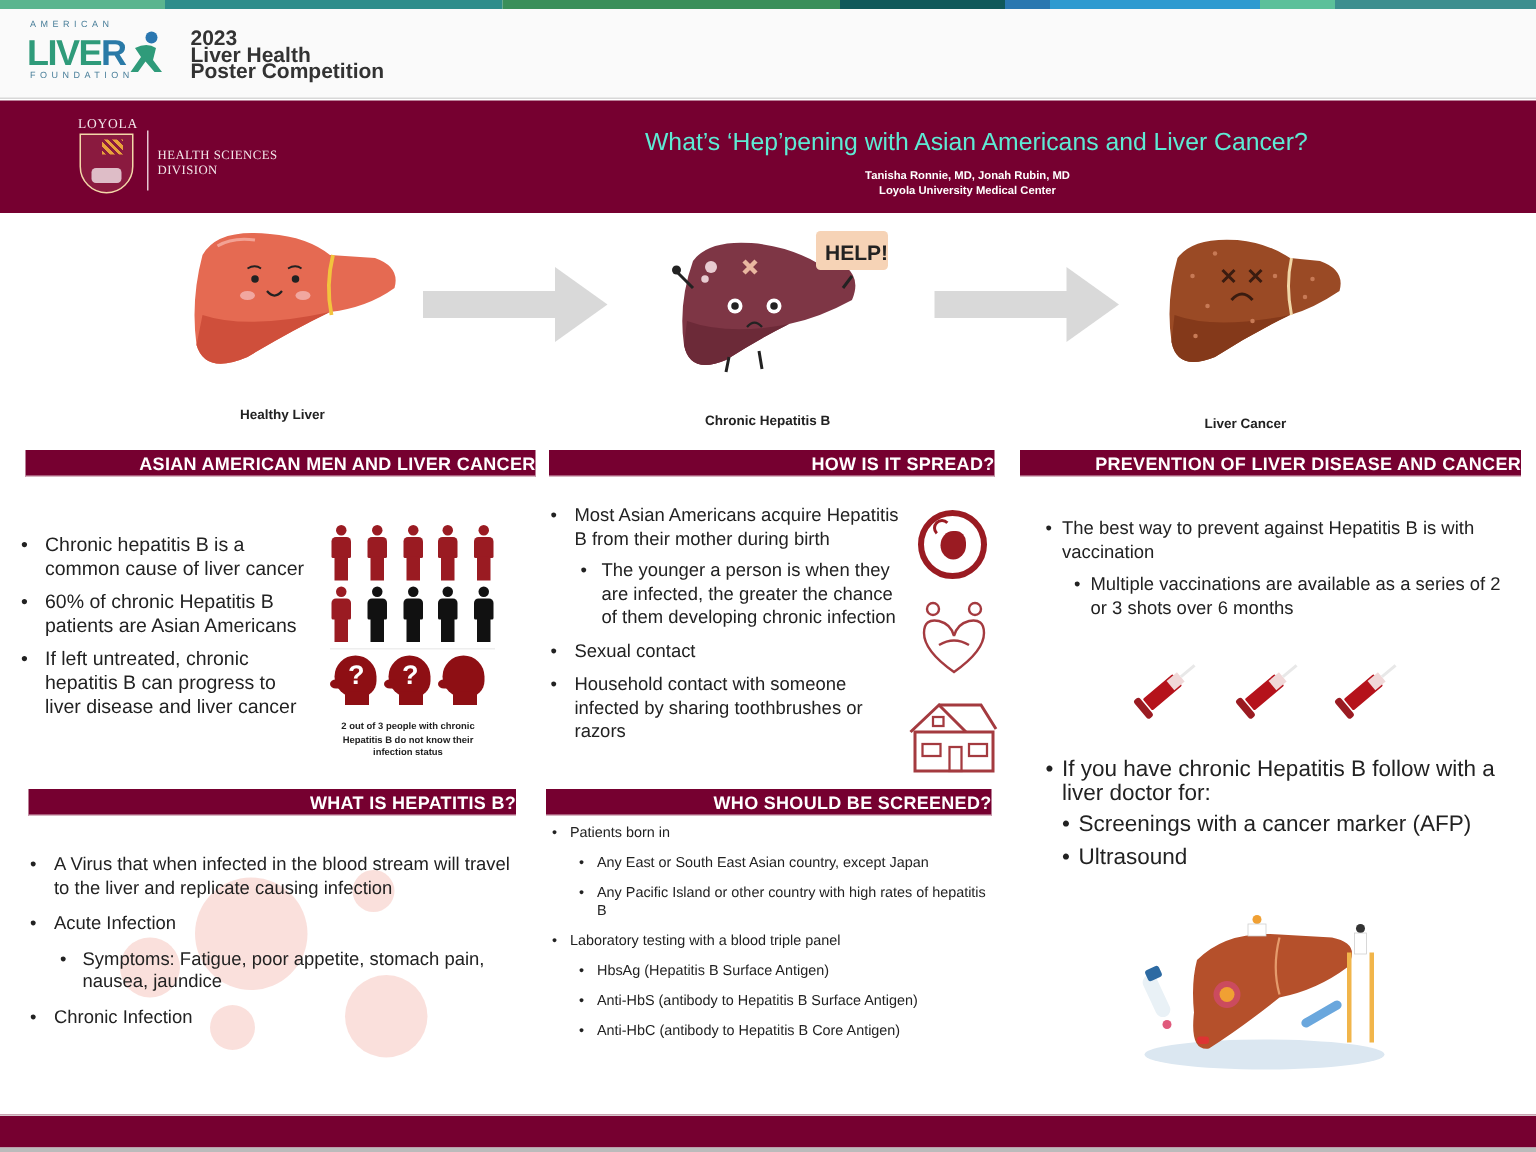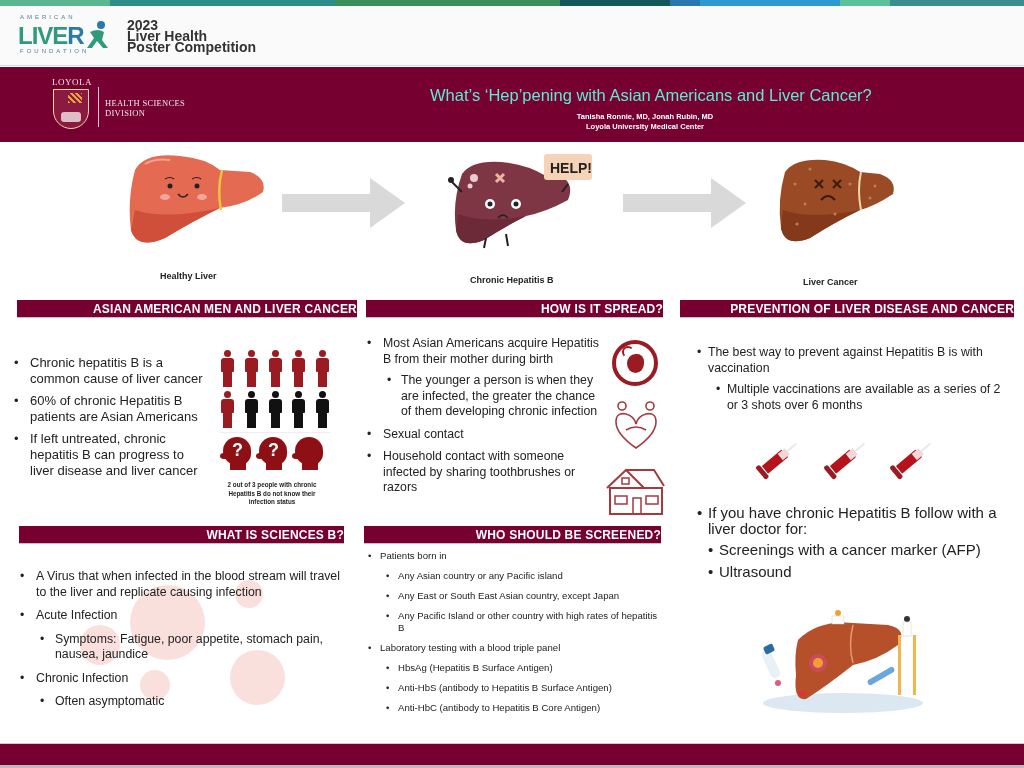--- a/index.html
+++ b/index.html
@@ -363,38 +363,36 @@
     <rect x="155" y="30" width="3" height="60" fill="#f1b54a"></rect>
   <circle cx="149" cy="14" r="3" fill="#333"></circle>
     <rect x="145" y="17" width="8" height="14" fill="#fff" stroke="#ccc" stroke-width=".5"></rect>
   <circle cx="80" cy="8" r="3" fill="#f0a033"></circle>
     <rect x="74" y="11" width="12" height="8" fill="#fff" stroke="#ccc" stroke-width=".5"></rect>
   <rect x="108" y="68" width="30" height="6" rx="3" fill="#6aa7dd" transform="rotate(-30 123 71)"></rect>
   <circle cx="20" cy="78" r="3" fill="#e05a7c"></circle>
     <rect x="40" y="86" width="8" height="5" rx="2" fill="#d33"></rect>
 </svg>
 
-<div class="sec-head" style="left:19px;top:526px;width:325px;" data-name="section-heading-what-is" data-bind="sections.what_is.heading">WHAT IS SCIENCES B?</div>
+<div class="sec-head" style="left:19px;top:526px;width:325px;" data-name="section-heading-what-is" data-bind="sections.what_is.heading">WHAT IS HEPATITIS B?</div>
 <div class="virus" style="left:130px;top:585px;width:75px;height:75px;" data-name="virus-background-icon"></div>
 <div class="virus" style="left:80px;top:625px;width:40px;height:40px;" data-name="virus-background-icon"></div>
 <div class="virus" style="left:230px;top:650px;width:55px;height:55px;" data-name="virus-background-icon"></div>
 <div class="virus" style="left:235px;top:580px;width:28px;height:28px;" data-name="virus-background-icon"></div>
 <div class="virus" style="left:140px;top:670px;width:30px;height:30px;" data-name="virus-background-icon"></div>
 <ul class="bul" style="left:20px;top:569px;width:320px;font-size:12.3px;line-height:15.5px;" data-name="what-is-bullets">
   <li style="padding-left:16px;margin-bottom:8px;" data-name="bullet-item" data-bind="sections.what_is.bullets.0.text">A Virus that when infected in the blood stream will travel to the liver and replicate causing infection</li>
   <li style="padding-left:16px;margin-bottom:8px;" data-name="bullet-item" data-bind="sections.what_is.bullets.1.text">Acute Infection</li>
   <li class="sub" style="margin-bottom:8px;padding-left:35px;" data-name="sub-bullet-item" data-bind="sections.what_is.bullets.2.text">Symptoms: Fatigue, poor appetite, stomach pain, nausea, jaundice</li>
   <li style="padding-left:16px;margin-bottom:8px;" data-name="bullet-item" data-bind="sections.what_is.bullets.3.text">Chronic Infection</li>
-  <li class="sub" style="padding-left:35px;" data-name="sub-bullet-item" data-bind="sections.what_is.bullets.4.text">Often asymptomatic</li>
 </ul>
 
 <div class="sec-head" style="left:364px;top:526px;width:297px;" data-name="section-heading-screened" data-bind="sections.screened.heading">WHO SHOULD BE SCREENED?</div>
 <ul class="bul" style="left:366px;top:550px;width:300px;font-size:9.6px;line-height:12px;" data-name="screened-bullets">
   <li style="padding-left:14px;margin-bottom:8px;" data-name="bullet-item" data-bind="sections.screened.bullets.0.text">Patients born in</li>
-  <li class="sub" style="padding-left:32px;margin-bottom:8px;" data-name="sub-bullet-item" data-bind="sections.screened.bullets.1.text">Any Asian country or any Pacific island</li>
   <li class="sub" style="padding-left:32px;margin-bottom:8px;" data-name="sub-bullet-item" data-bind="sections.screened.bullets.3.text">Any East or South East Asian country, except Japan</li>
   <li class="sub" style="padding-left:32px;margin-bottom:8px;" data-name="sub-bullet-item" data-bind="sections.screened.bullets.4.text">Any Pacific Island or other country with high rates of hepatitis B</li>
   <li style="padding-left:14px;margin-bottom:8px;" data-name="bullet-item" data-bind="sections.screened.bullets.5.text">Laboratory testing with a blood triple panel</li>
   <li class="sub" style="padding-left:32px;margin-bottom:8px;" data-name="sub-bullet-item" data-bind="sections.screened.bullets.6.text">HbsAg (Hepatitis B Surface Antigen)</li>
   <li class="sub" style="padding-left:32px;margin-bottom:8px;" data-name="sub-bullet-item" data-bind="sections.screened.bullets.7.text">Anti-HbS (antibody to Hepatitis B Surface Antigen)</li>
   <li class="sub" style="padding-left:32px;" data-name="sub-bullet-item" data-bind="sections.screened.bullets.8.text">Anti-HbC (antibody to Hepatitis B Core Antigen)</li>
 </ul>
 <style>
   ul[data-name="screened-bullets"] li::before { left: 2px; }
   ul[data-name="screened-bullets"] li.sub::before { left: 20px; }

